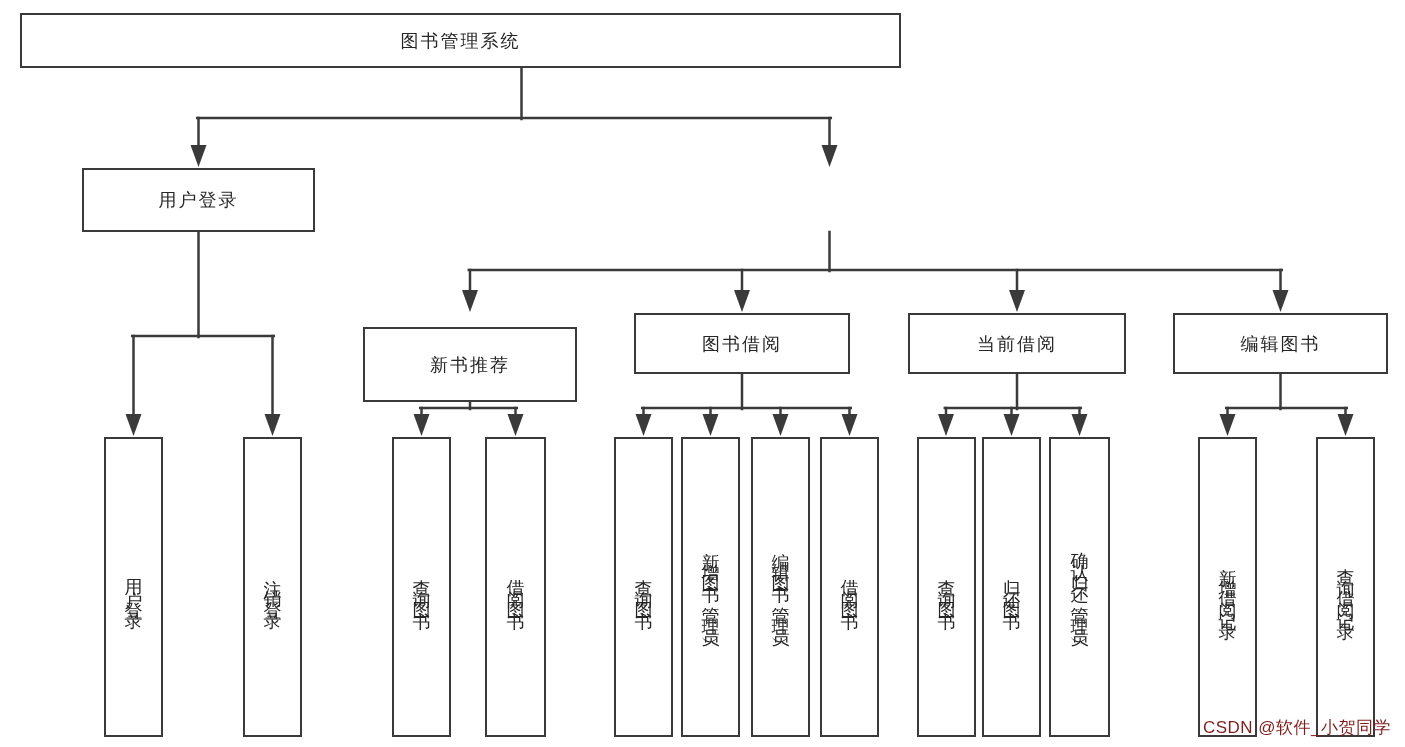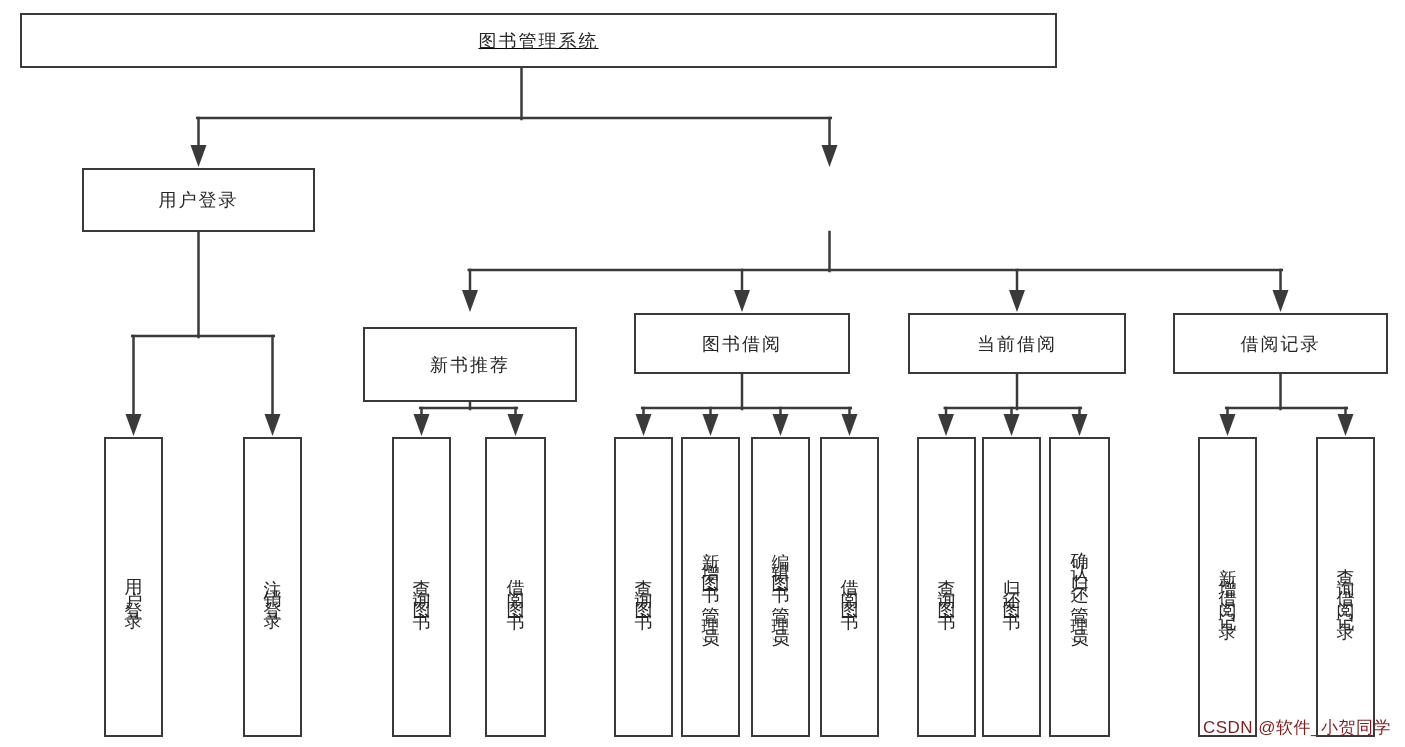--- a/index.html
+++ b/index.html
@@ -136,39 +136,39 @@
         <line x1="1280.5" y1="374" x2="1280.5" y2="409"></line>
         <line x1="1226.2" y1="408" x2="1346.8" y2="408"></line>
         <line x1="1227.5" y1="408" x2="1227.5" y2="416"></line>
         <line x1="1345.5" y1="408" x2="1345.5" y2="416"></line>
         <polygon points="1219.5,414 1235.5,414 1227.5,436" fill="#3a3a3a" stroke="none"></polygon>
         <polygon points="1337.5,414 1353.5,414 1345.5,436" fill="#3a3a3a" stroke="none"></polygon>
       </g>
     </g>
   </svg>
 
-  <div class="node" style="left:20px; top:13px; width:1037px; height:55px;text-decoration:underline;">
+  <div class="node" style="left:20px; top:13px; width:881px; height:55px;">
     <span class="hlabel">图书管理系统</span>
   </div>
 
   <div class="node" style="left:82px; top:168px; width:233px; height:64px;">
     <span class="hlabel">用户登录</span>
   </div>
 
   <div class="node" style="left:363px; top:327px; width:214px; height:75px;">
     <span class="hlabel">新书推荐</span>
   </div>
   <div class="node" style="left:634px; top:313px; width:216px; height:61px;">
     <span class="hlabel">图书借阅</span>
   </div>
   <div class="node" style="left:908px; top:313px; width:218px; height:61px;">
     <span class="hlabel">当前借阅</span>
   </div>
   <div class="node" style="left:1173px; top:313px; width:215px; height:61px;">
-    <span class="hlabel">借阅记录</span>
+    <span class="hlabel">编辑图书</span>
   </div>
 
   <div class="node vnode" style="left:104px; width:59px;">
     <span class="vlabel">用户登录</span>
   </div>
   <div class="node vnode" style="left:243px; width:59px;">
     <span class="vlabel">注销登录</span>
   </div>
 
   <div class="node vnode" style="left:392px; width:59px;">

